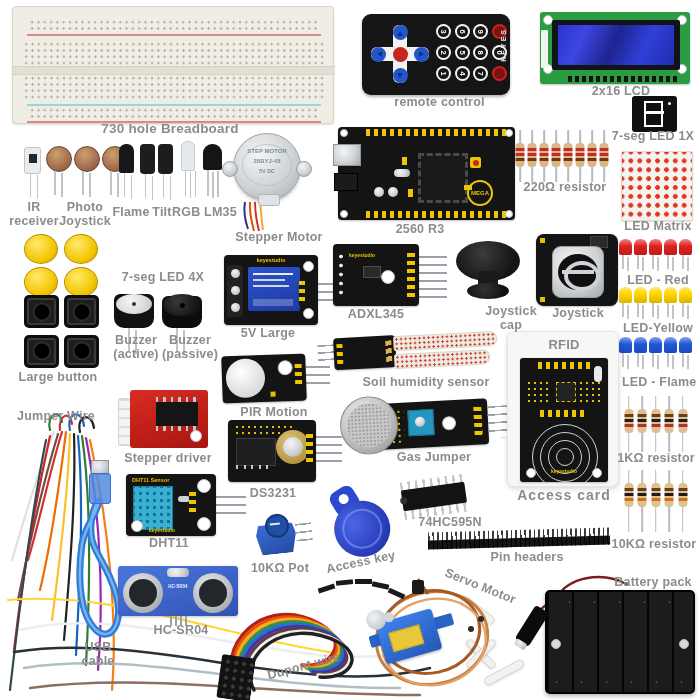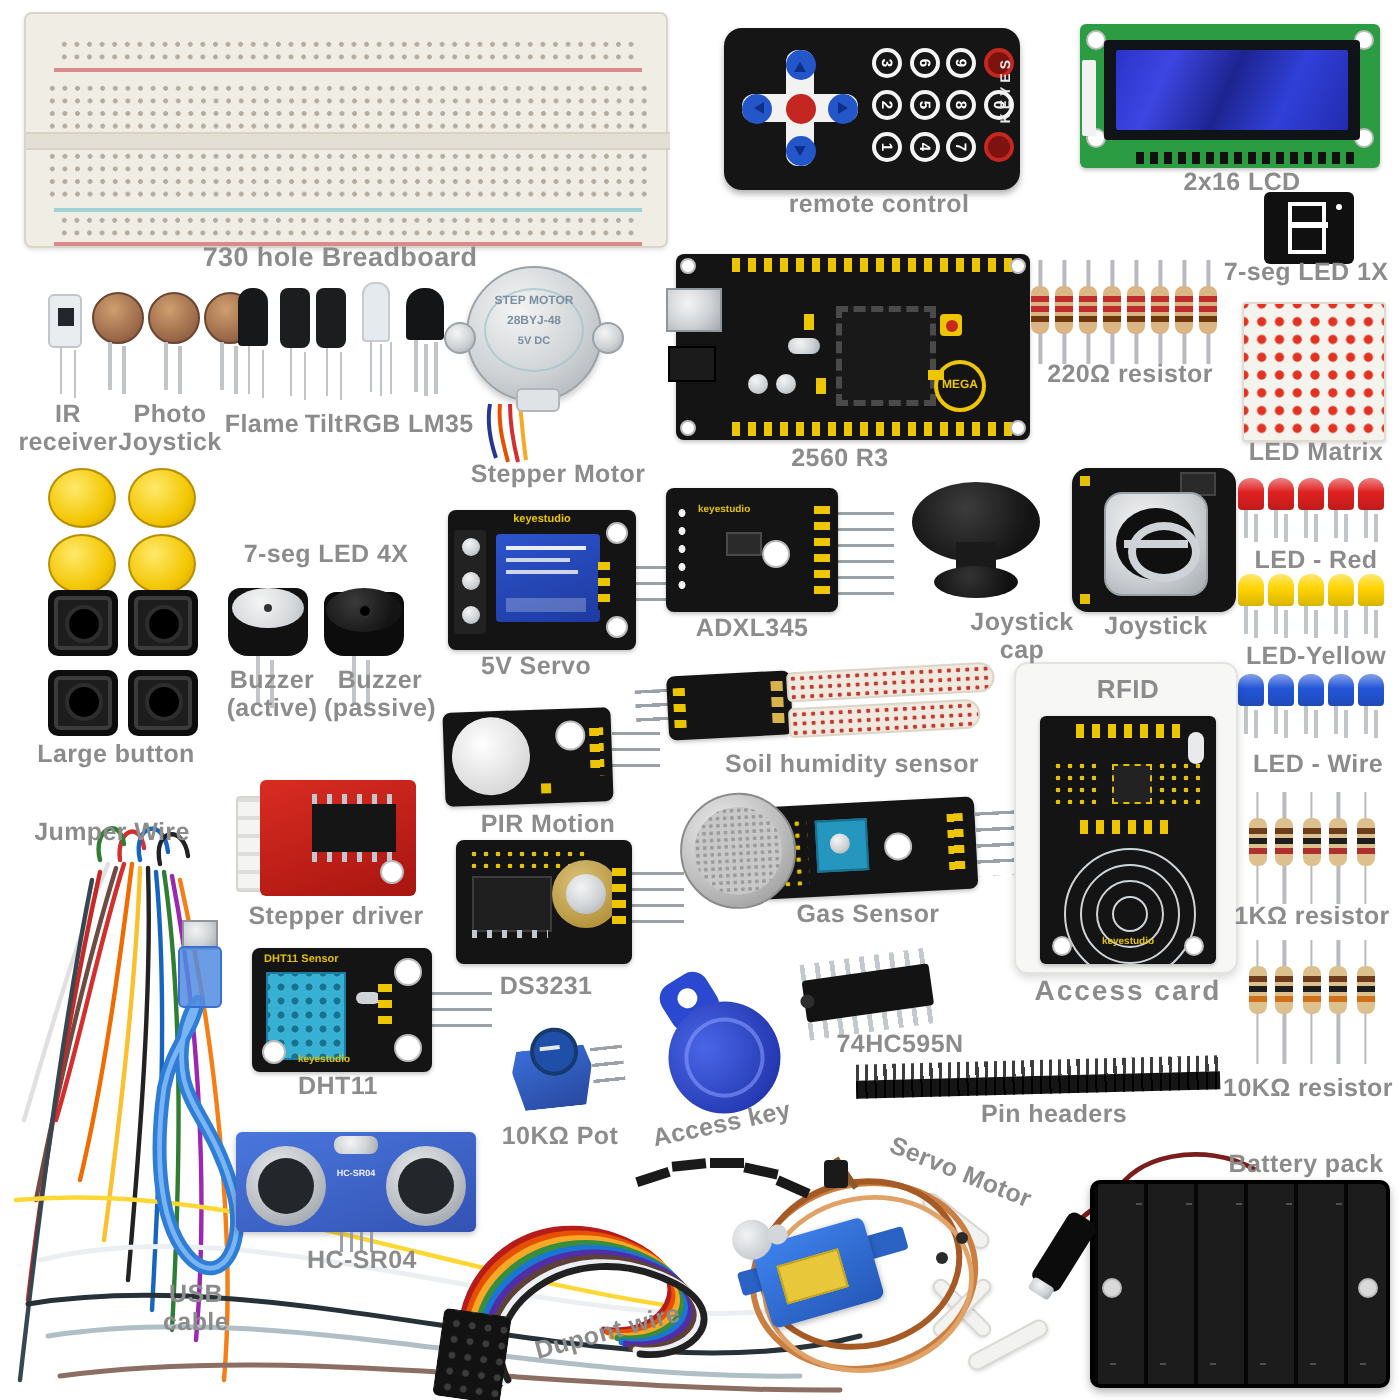--- a/index.html
+++ b/index.html
@@ -332,21 +332,21 @@
       <div style="position:absolute;left:5px;top:6px;width:40px;height:2px;background:#e8ecf5;"></div>
       <div style="position:absolute;left:5px;top:12px;width:32px;height:2px;background:#cdd6ea;"></div>
       <div style="position:absolute;left:5px;top:18px;width:36px;height:2px;background:#cdd6ea;"></div>
       <div style="position:absolute;left:5px;bottom:5px;width:40px;height:7px;background:rgba(255,255,255,.25);"></div>
     </div>
     <div class="hole" style="right:4px;top:6px;width:9px;height:9px;"></div>
     <div class="hole" style="right:4px;bottom:6px;width:9px;height:9px;"></div>
     <div class="ypins-v" style="right:13px;top:26px;width:6px;height:24px;"></div>
   </div>
   <div class="pins-r" style="left:318px;top:283px;width:20px;height:24px;"></div>
-  <div class="lbl" style="left:234px;top:327px;width:68px;white-space:nowrap;">5V Servo</div>
+  <div class="lbl" style="left:234px;top:327px;width:68px;white-space:nowrap;">5V Large</div>
 
   <div class="c" style="left:24px;top:234px;width:78px;height:60px;display:grid;grid-template-columns:32px 32px;gap:3px 8px;">
     <div class="ycap"></div>
   <div class="ycap"></div>
       <div class="ycap"></div>
       <div class="ycap"></div>
     </div>
   <div class="c" style="left:24px;top:295px;width:80px;height:74px;display:grid;grid-template-columns:35px 35px;gap:5px 5px;">
     <div class="pbtn"></div>
   <div class="pbtn"></div>
@@ -400,21 +400,21 @@
       <div class="led" style="--c:#ffd400;"></div>
     </div>
   <div class="lbl" style="left:618px;top:322px;width:80px;white-space:nowrap;">LED-Yellow</div>
   <div class="ledrow" style="left:619px;top:337px;">
     <div class="led" style="--c:#2356d8;"></div>
   <div class="led" style="--c:#2356d8;"></div>
       <div class="led" style="--c:#2356d8;"></div>
       <div class="led" style="--c:#2356d8;"></div>
       <div class="led" style="--c:#2356d8;"></div>
     </div>
-  <div class="lbl" style="left:622px;top:376px;width:74px;white-space:nowrap;">LED - Wire</div>
+  <div class="lbl" style="left:622px;top:376px;width:74px;white-space:nowrap;">LED - Flame</div>
 
   <div class="c" style="left:334px;top:334px;width:166px;height:42px;transform:rotate(-3deg);">
     <div class="pins-l" style="left:-16px;top:6px;width:18px;height:18px;"></div>
     <div class="pcb" style="position:absolute;left:0;top:0;width:62px;height:32px;">
       <div class="ypins-v" style="left:3px;top:6px;width:6px;height:20px;"></div>
       <div style="position:absolute;right:4px;top:5px;width:6px;height:22px;background:repeating-linear-gradient(180deg,#d8b24a 0 5px,#141414 5px 8px);"></div>
     </div>
     <div style="position:absolute;left:60px;top:1px;width:102px;height:13px;border-radius:3px 8px 8px 3px;background:#efe9df;border:1px solid #ddd5c6;background-image:radial-gradient(#c23b2e 1px,transparent 1.2px);background-size:4.6px 4.6px;"></div>
     <div style="position:absolute;left:60px;top:19px;width:94px;height:13px;border-radius:3px 8px 8px 3px;background:#efe9df;border:1px solid #ddd5c6;background-image:radial-gradient(#c23b2e 1px,transparent 1.2px);background-size:4.6px 4.6px;"></div>
   </div>
@@ -427,21 +427,21 @@
       </div>
       <div class="hole" style="left:62px;top:16px;width:12px;height:12px;"></div>
       <div class="ydots" style="left:4px;top:6px;width:20px;height:34px;"></div>
       <div class="ypins-v" style="right:6px;top:8px;width:8px;height:30px;"></div>
     </div>
     <div class="pins-r" style="left:148px;top:16px;width:22px;height:32px;"></div>
     <div style="position:absolute;left:0;top:0;width:56px;height:56px;border-radius:50%;background:radial-gradient(circle at 38% 32%,#f0f0f0,#bdbdbd 55%,#8d8d8d);border:1px solid #8a8a8a;">
       <div style="position:absolute;inset:6px;border-radius:50%;background:#c8c8c8;background-image:radial-gradient(#9b9b9b .9px,transparent 1.1px);background-size:3.6px 3.6px;"></div>
     </div>
   </div>
-  <div class="lbl" style="left:392px;top:451px;width:84px;white-space:nowrap;">Gas Sensor</div>
+  <div class="lbl" style="left:392px;top:451px;width:84px;white-space:nowrap;">Gas Jumper</div>
 
   <div class="c white-card" style="left:507px;top:331px;width:112px;height:156px;">
     <div class="lbl" style="left:0;top:6px;width:112px;font-size:13px;">RFID</div>
     <div class="pcb" style="position:absolute;left:12px;top:26px;width:88px;height:124px;overflow:hidden;border-radius:3px;">
       <div class="ypins-h" style="left:18px;top:4px;width:52px;height:7px;"></div>
       <div style="position:absolute;right:6px;top:8px;width:8px;height:16px;background:#e8eaec;border-radius:4px;"></div>
       <div class="ydots" style="left:6px;top:22px;width:22px;height:22px;"></div>
       <div class="ydots" style="left:58px;top:22px;width:22px;height:22px;"></div>
       <div style="position:absolute;left:36px;top:24px;width:18px;height:18px;background:#222;border:1px dashed #e3c100;"></div>
       <div class="ypins-h" style="left:20px;top:52px;width:48px;height:7px;"></div>

